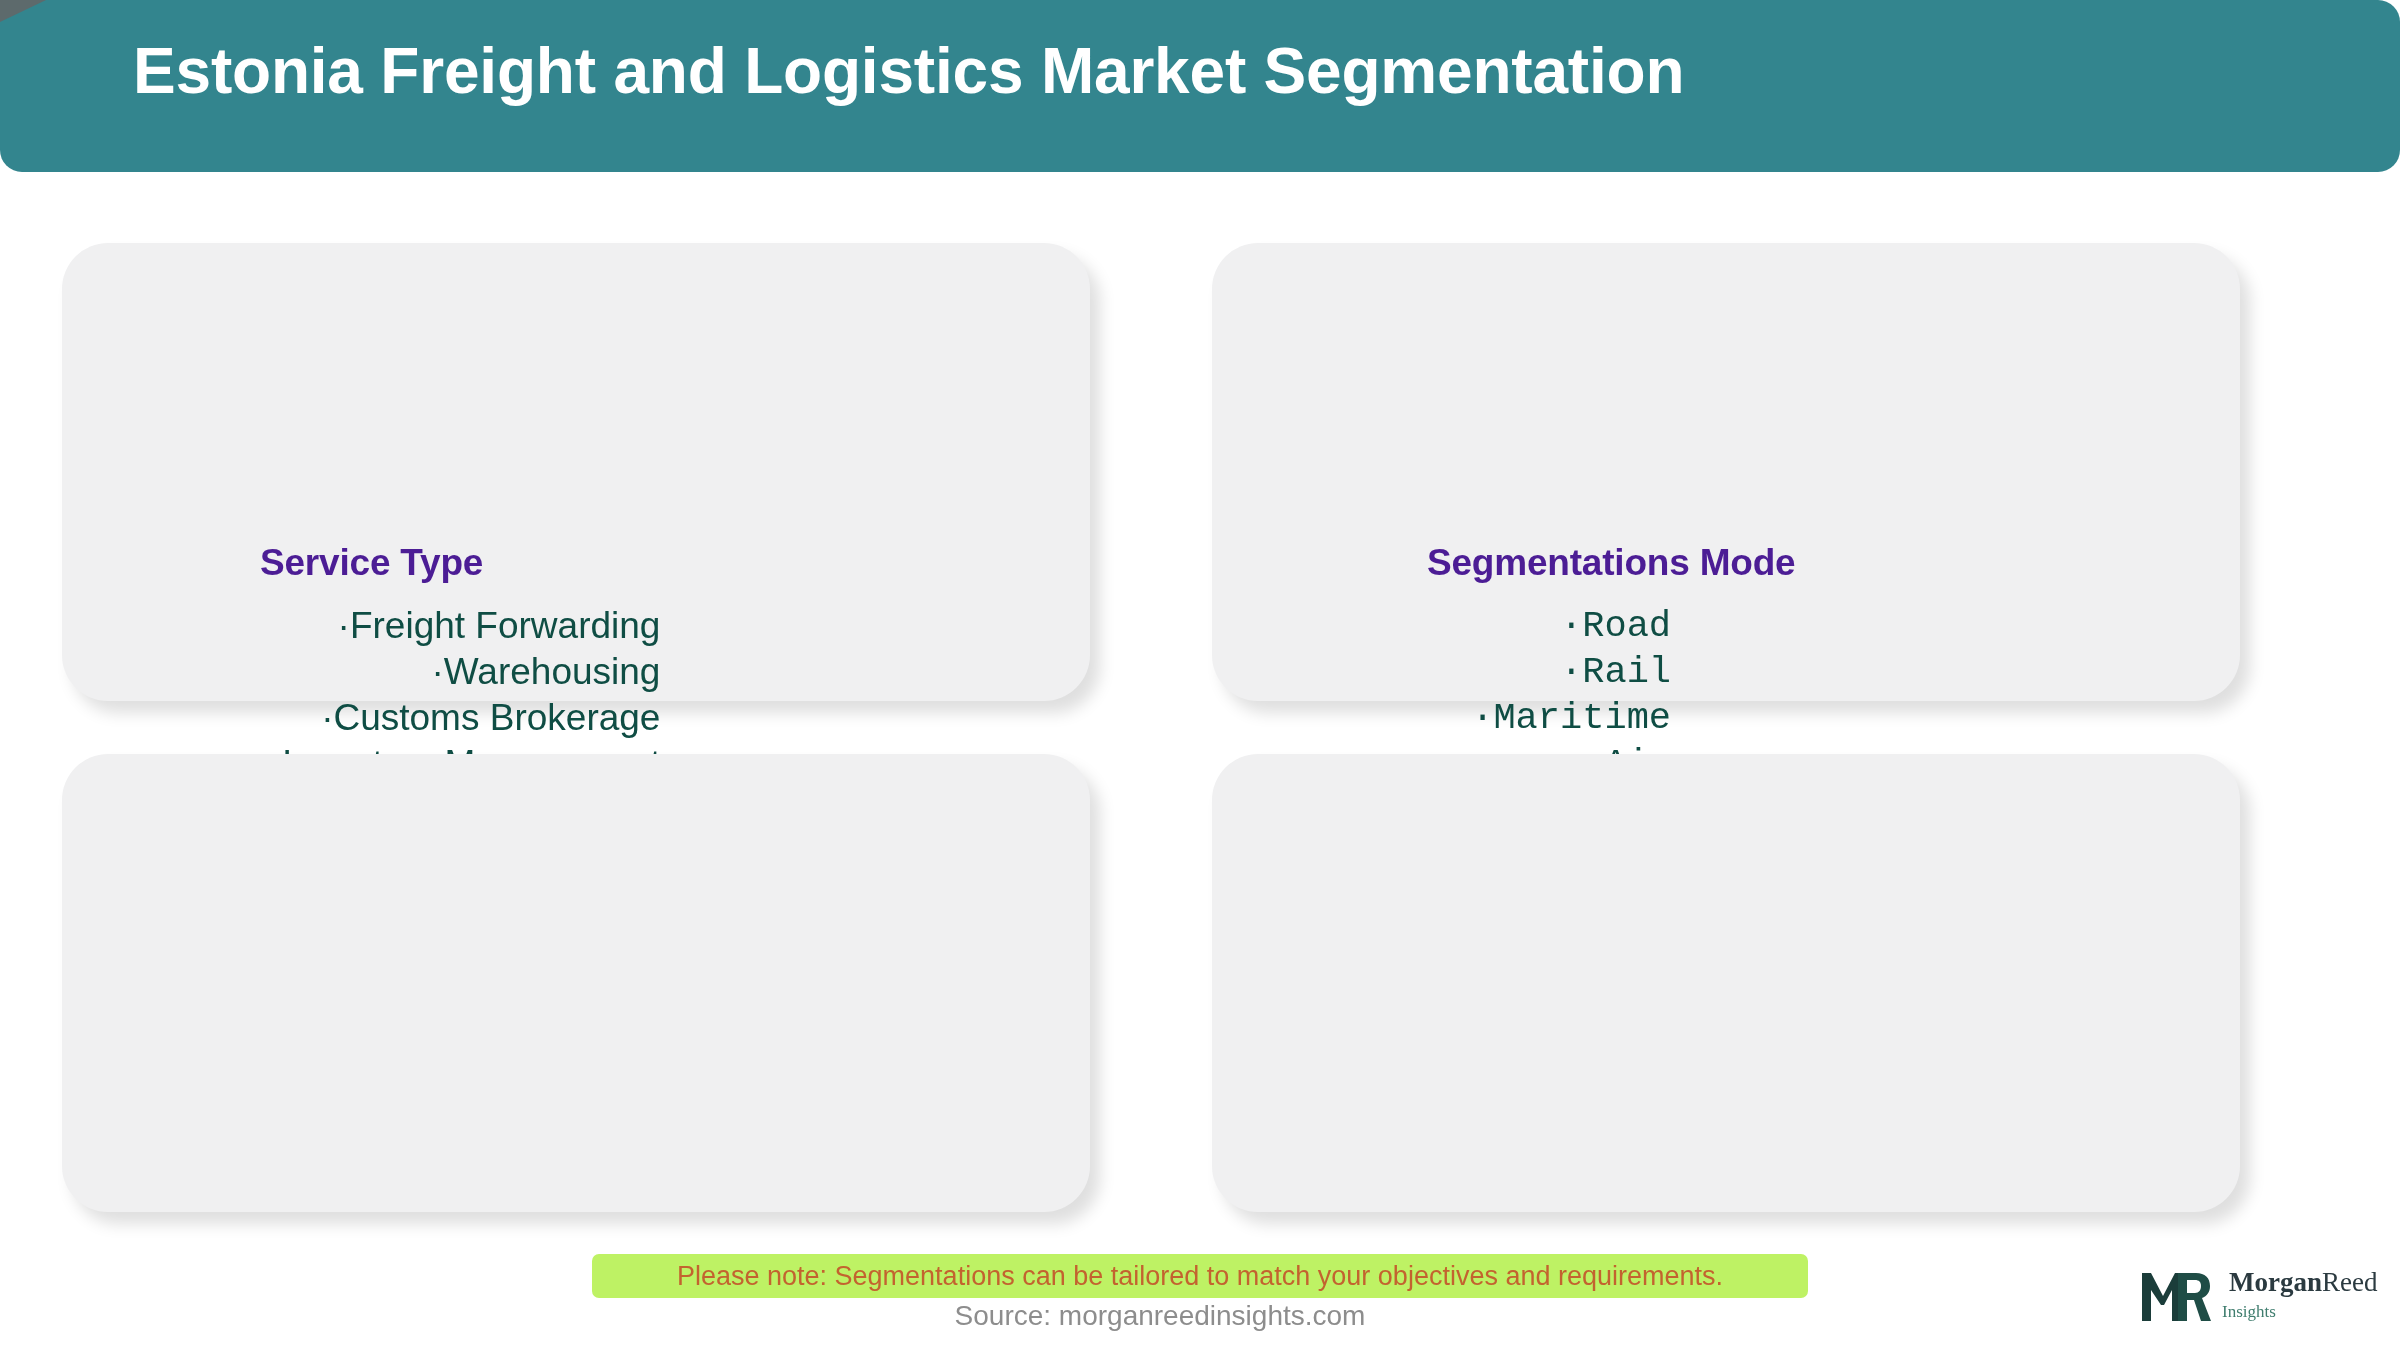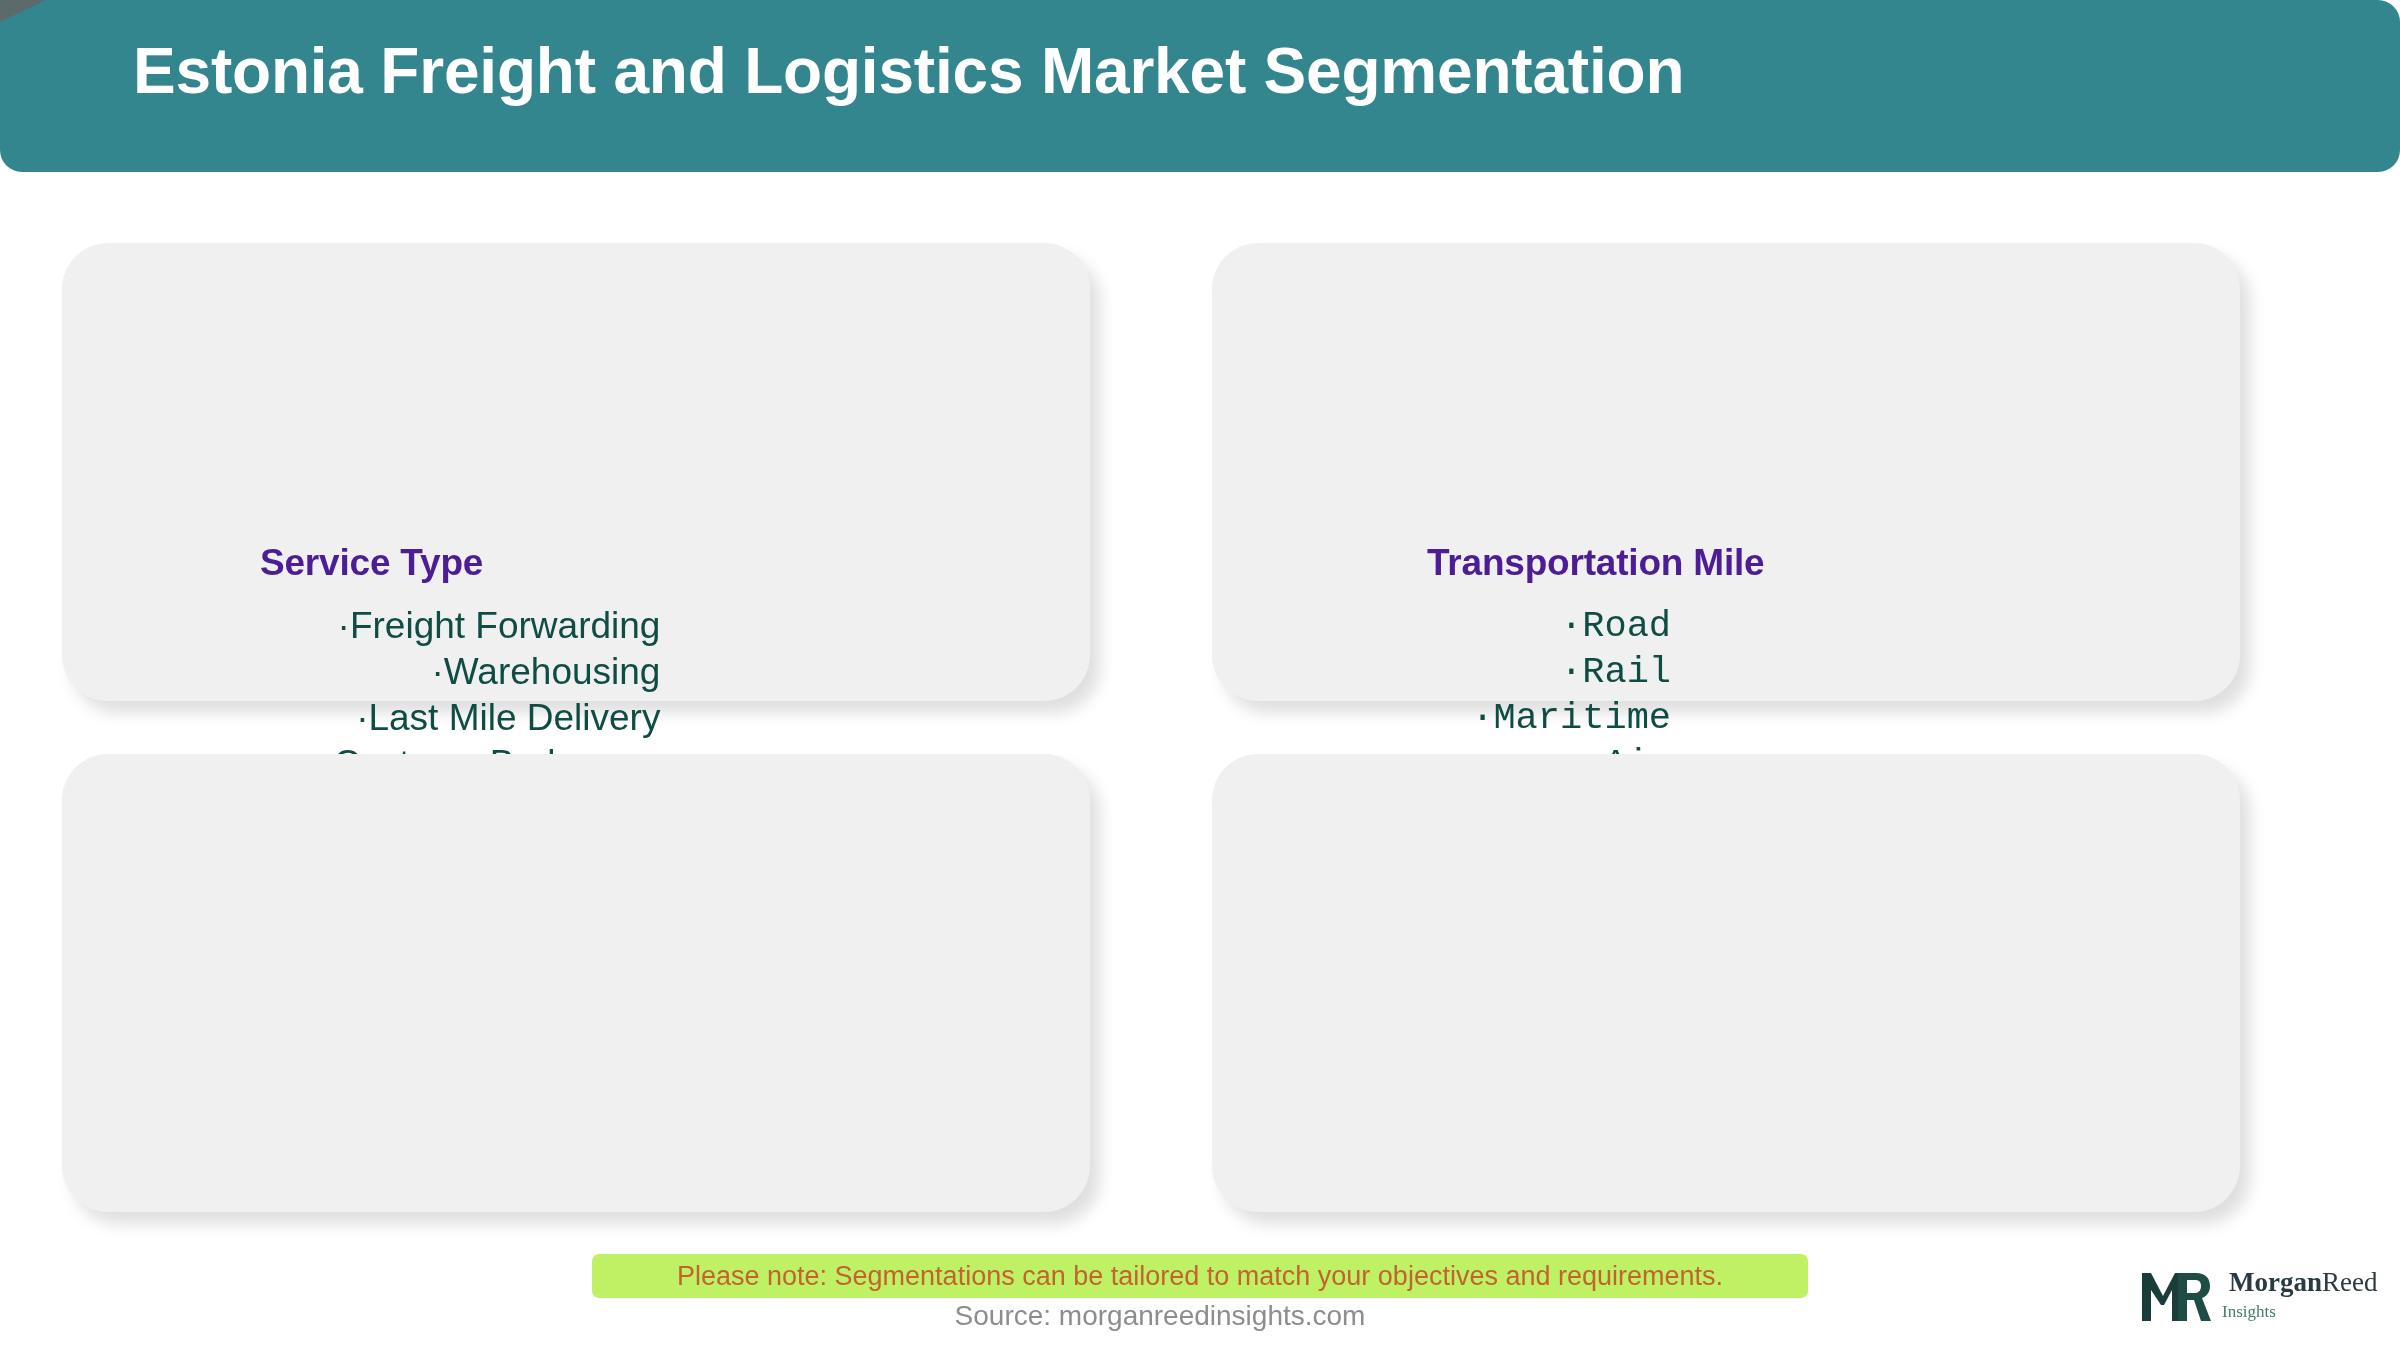--- a/index.html
+++ b/index.html
@@ -176,28 +176,27 @@
 <div class="header-band">
   <div class="header-corner"></div>
   <div class="header-title">Estonia Freight and Logistics Market Segmentation</div>
 </div>
 
 <div class="card" id="card-0">
   <div class="card-title">Service Type</div>
   <ul class="card-list">
     <li><span class="bullet">·</span><span>Freight Forwarding</span></li>
     <li><span class="bullet">·</span><span>Warehousing</span></li>
-    <li><span class="bullet">·</span><span>Last Mile Delivery</span></li>
     <li><span class="bullet">·</span><span>Customs Brokerage</span></li>
     <li><span class="bullet">·</span><span>Inventory Management</span></li>
   </ul>
 </div>
 
 <div class="card" id="card-1">
-  <div class="card-title">Transportation Mile</div>
+  <div class="card-title">Segmentations Mode</div>
   <ul class="card-list">
     <li><span class="bullet">·</span><span>Road</span></li>
     <li><span class="bullet">·</span><span>Rail</span></li>
     <li><span class="bullet">·</span><span>Maritime</span></li>
     <li><span class="bullet">·</span><span>Air</span></li>
     <li><span class="bullet">·</span><span>Intermodal</span></li>
   </ul>
 </div>
 
 <div class="card" id="card-2">

